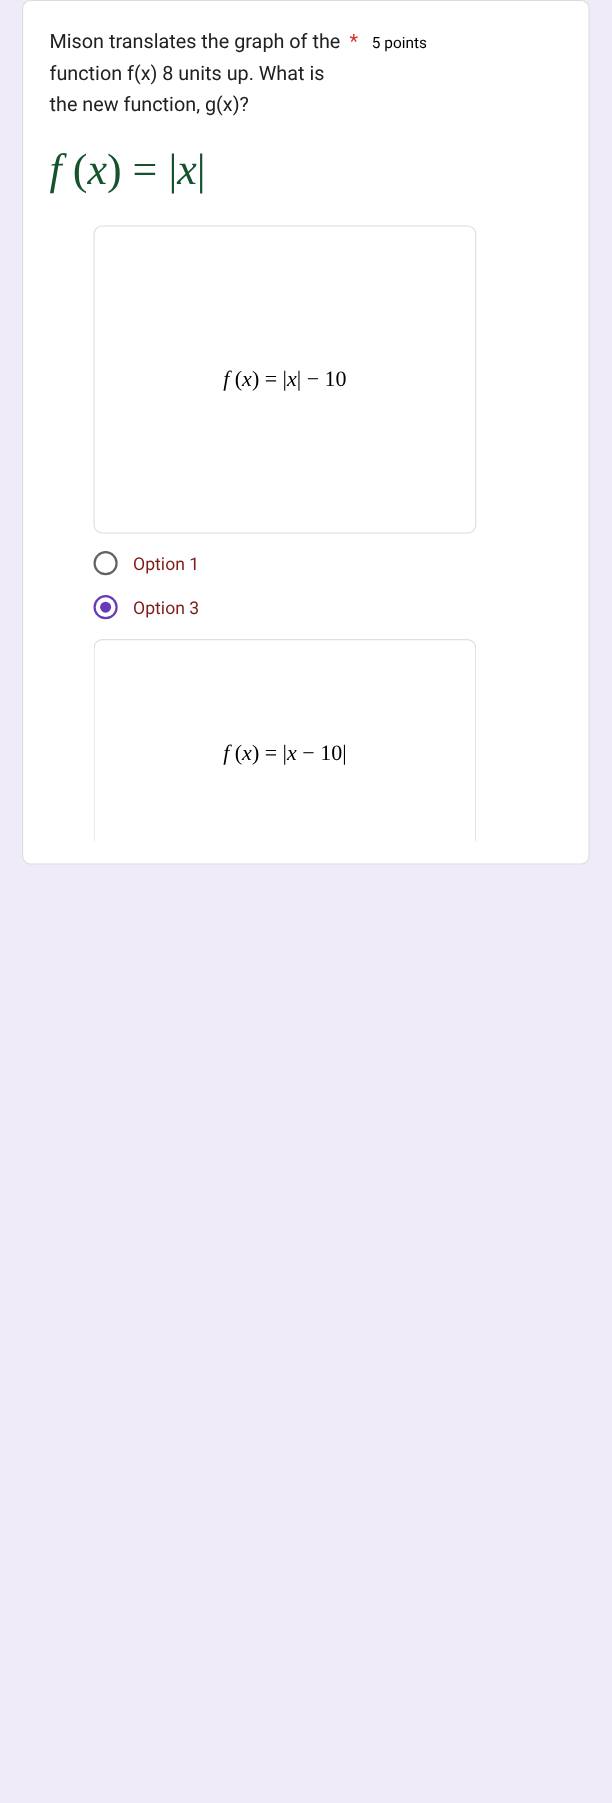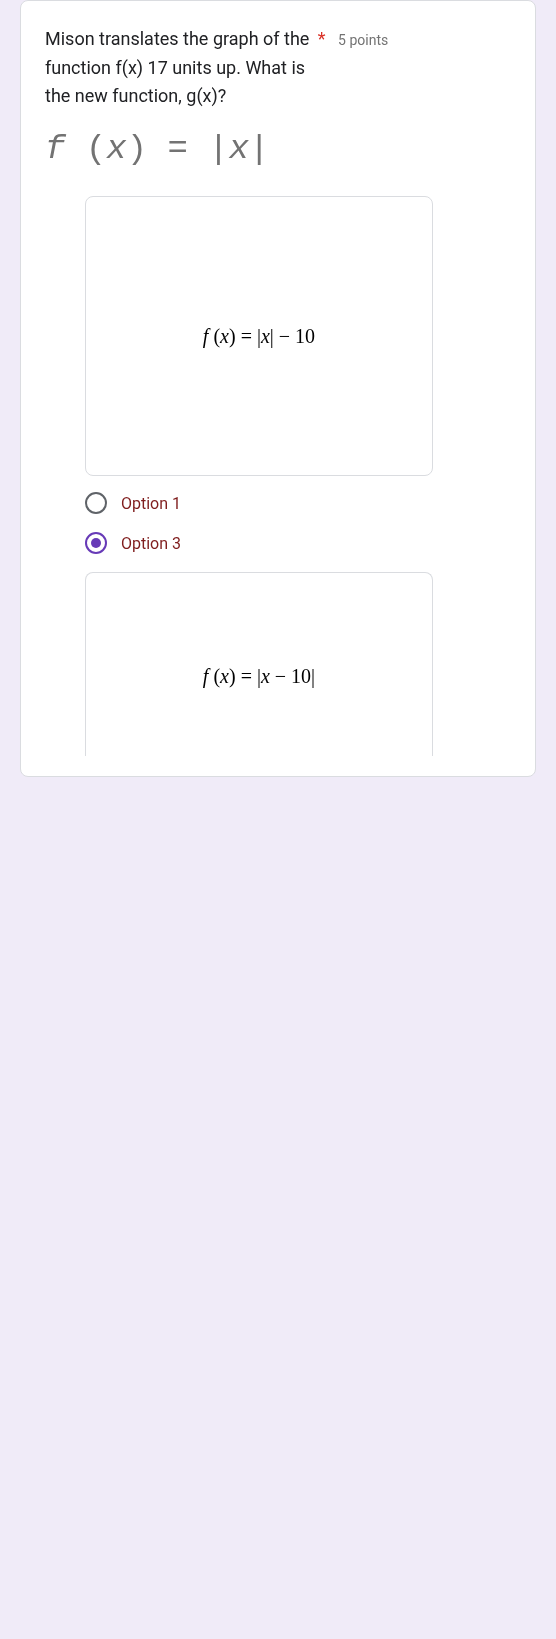--- a/index.html
+++ b/index.html
@@ -37,31 +37,31 @@
       flex: 1;
     }
     
     .required-asterisk {
       color: #d93025;
       margin-left: 4px;
       font-size: 18px;
     }
     
     .points-text {
-      color: #737373;
+      color: #000000;
       font-size: 14px;
       margin-left: 8px;
       white-space: nowrap;
     }
     
     .equation-main {
-      font-family: Liberation Mono, monospace;
-      font-size: 34px;
+      font-family: Liberation Serif, serif;
+      font-size: 40px;
       font-style: italic;
-      color: #737373;
+      color: #14532d;
       margin-bottom: 28px;
       font-weight: 400;
     }
     
     .equation-main .func-f {
       font-style: italic;
     }
     
     .equation-main .normal {
       font-style: normal;
@@ -148,21 +148,21 @@
 </head>
 <body>
 
 <div class="form-card">
 
   <div class="question-header">
     <div class="question-text">
       <span>Mison translates the graph of the</span>
       <span class="required-asterisk">*</span>
       <span class="points-text">5 points</span><br>
-      <span>function f(x) 17 units up. What is</span><br>
+      <span>function f(x) 8 units up. What is</span><br>
       <span>the new function, g(x)?</span>
     </div>
   </div>
 
   <div class="equation-main">
     <span class="func-f">f</span> <span class="normal">(</span><span>x</span><span class="normal">) = |</span><span>x</span><span class="normal">|</span>
   </div>
 
   <div class="option-container">
     <div class="option-image-box">

